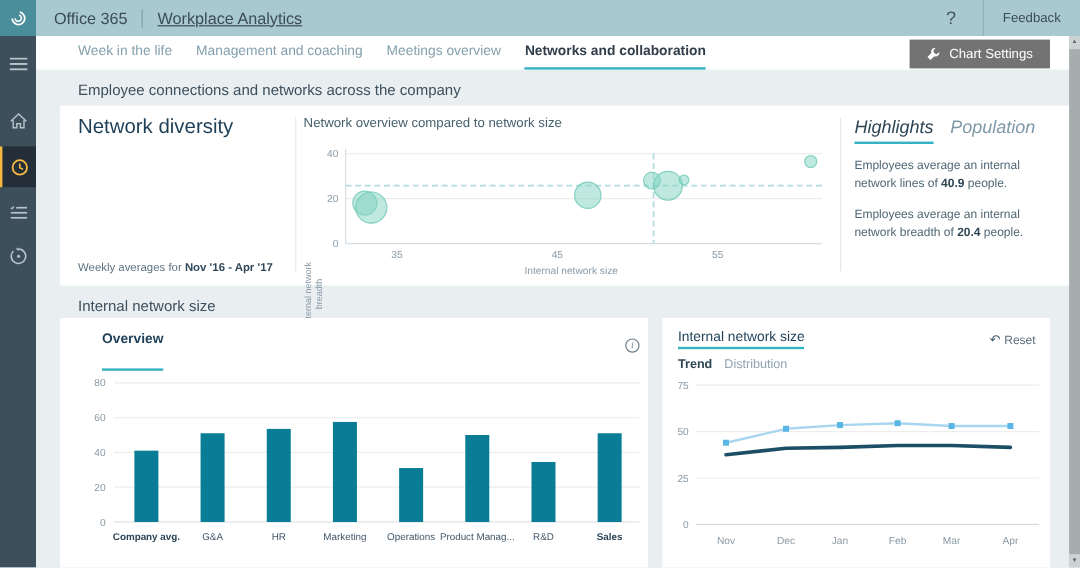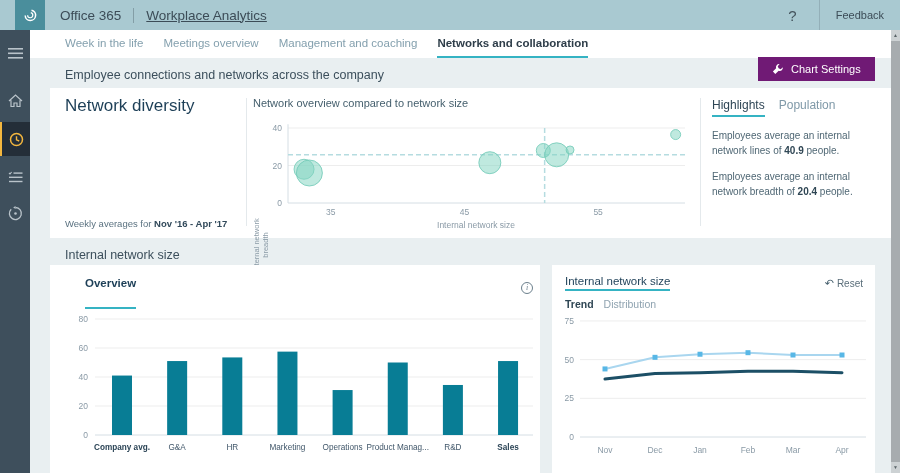--- a/index.html
+++ b/index.html
@@ -1,41 +1,41 @@
 <!DOCTYPE html>
 <html><head>
 <meta charset="utf-8">
 <style>
   * { margin:0; padding:0; box-sizing:border-box; }
   html,body { width:900px; height:473px; overflow:hidden; }
   body { font-family:"Liberation Sans", sans-serif; background:#e9eff1; position:relative; }
 
   
-  .topbar { position:absolute; left:0; top:0; width:900px; height:30px; background:#a9c9d1; display:flex; align-items:center; z-index:5;padding-left:15px; }
+  .topbar { position:absolute; left:0; top:0; width:900px; height:30px; background:#a9c9d1; display:flex; align-items:center; z-index:5; }
   .logo-tile { width:30px; height:30px; background:#4a8e9c; display:flex; align-items:center; justify-content:center; flex:0 0 30px; cursor:pointer; }
   .brand { margin-left:15px; font-size:13.5px; color:#3c4c57; }
   .tb-div { width:1px; height:15px; background:rgba(60,76,87,.35); margin:0 12px; }
   .product { font-size:13.5px; color:#3c4c57;text-decoration:underline; }
   .tb-right { margin-left:auto; display:flex; align-items:center; height:100%; }
   .help-btn { font-size:15px; color:#45545d; padding:0 22px; cursor:pointer; }
   .tb-div2 { width:1px; height:30px; background:rgba(60,76,87,.2); }
   .feedback { font-size:11px; color:#3c4c57; padding:0 16px; cursor:pointer; }
 
   
   .sidebar { position:absolute; left:0; top:30px; width:30px; height:443px; background:#3e4f5c; z-index:5; }
   .sb-item { width:30px; height:30px; display:flex; align-items:center; justify-content:center; cursor:pointer; }
   .sb-menu { margin-top:8px; margin-bottom:18px; }
   .sb-item + .sb-item { margin-top:6px; }
   .sb-active { background:#242e38; height:34px; border-left:2px solid #f4b73f; }
 
   
   .navbar { position:absolute; left:30px; top:30px; width:862px; height:28px; background:#ffffff; display:flex; align-items:stretch; padding-left:35px; z-index:4; }
   .nav-tab { font-size:11.5px; color:#84a0ae; line-height:26px; margin-right:20px; border-bottom:2px solid transparent; cursor:pointer; white-space:nowrap; }
   .nav-tab.active { color:#2e3d49; border-bottom-color:#35b3c3; font-weight:bold; }
-  .chart-settings { position:absolute; left:728px; top:3px; height:24px; background:#701a75; color:#fff; font-size:11px; display:flex; align-items:center; padding:0 14px; cursor:pointer;margin-top:24px; }
+  .chart-settings { position:absolute; left:728px; top:3px; height:24px; background:#737373; color:#fff; font-size:11px; display:flex; align-items:center; padding:0 14px; cursor:pointer; }
   .chart-settings svg { margin-right:7px; }
 
   
   .content { position:absolute; left:30px; top:58px; width:862px; height:415px; }
   .sec-title { position:absolute; font-size:12.5px; color:#3c4f5c; }
   .sec-title-1 { left:35px; top:10px; }
   .sec-title-2 { left:35px; top:190px; }
   .card { position:absolute; background:#fff; }
   .card-top { left:20px; top:30px; width:858px; height:150px; }
   .card-bl { left:20px; top:207px; width:490px; height:266px; }
@@ -48,21 +48,21 @@
   .nd-footer { position:absolute; left:0; top:122px; font-size:9.5px; color:#5b7280; }
   .nd-footer b { color:#31495a; }
   .vdiv { position:absolute; width:1px; background:#e4e9ec; top:10px; height:128px; }
   .vd1 { left:196px; } .vd2 { left:650px; }
   .scatter-title { position:absolute; left:203px; top:9px; font-size:11px; color:#46606e; }
   .scatter-svg { position:absolute; left:200px; top:22px; }
   .scatter-ylabel { position:absolute; left:201px; top:115px; width:78px; transform:rotate(-90deg); transform-origin:0 0; font-size:7.5px; color:#8a9aa6; text-align:center; left:202px; top:196px; }
 
   .hl-col { position:absolute; left:662px; top:10px; width:158px; }
   .hl-tabs { display:flex; gap:14px; }
-  .hl-tab { font-size:12px; color:#7f99a8; padding-bottom:3px; border-bottom:2px solid transparent; cursor:pointer; }
+  .hl-tab { font-size:15px; color:#7f99a8; padding-bottom:3px; border-bottom:2px solid transparent; cursor:pointer;font-style:italic; }
   .hl-tab.active { color:#2e4555; border-bottom-color:#35b3c3; }
   .hl-p { margin-top:11px; font-size:10px; color:#4f6774; line-height:1.5; }
   .hl-p b { color:#2f4654; }
 
   
   .ov-tab { position:absolute; left:35px; top:12px; font-size:11.5px; color:#1d3f57; font-weight:bold; padding-bottom:18px; border-bottom:2px solid #35b3c3; cursor:pointer; }
   .info-icon { position:absolute; left:471px; top:17px; width:12px; height:12px; border:1px solid #6b7f8c; border-radius:50%; color:#6b7f8c; font-size:8px; line-height:10px; text-align:center; font-style:italic; font-family:"Liberation Serif", serif; cursor:pointer; }
   .bar-svg { position:absolute; left:5px; top:45px; }
 
   
@@ -133,22 +133,22 @@
     <svg width="15" height="15" viewBox="0 0 15 15">
       <path d="M3.2 3.2 A6 6 0 1 0 7.5 1.5" stroke="#b9c3ca" stroke-width="1.3" fill="none"></path>
       <path d="M7.5 0 L5.2 1.6 L7.6 3.1 Z" fill="#b9c3ca"></path>
       <circle cx="7.5" cy="7.5" r="1.3" fill="#b9c3ca"></circle>
     </svg>
   </div>
 </nav>
 
 <div class="navbar">
   <span class="nav-tab">Week in the life</span>
+  <span class="nav-tab">Management and coaching</span>
   <span class="nav-tab">Meetings overview</span>
-  <span class="nav-tab">Management and coaching</span>
   <span class="nav-tab active">Networks and collaboration</span>
   <button class="chart-settings" style="border:none;">
     <svg width="12" height="12" viewBox="0 0 12 12">
       <path d="M7.6 1.1 A3.1 3.1 0 0 0 4.1 5.2 L0.9 8.6 L3.3 11 L6.7 7.8 A3.1 3.1 0 0 0 10.8 4.3 L8.7 6.3 L6.6 5.3 L5.7 3.2 Z" fill="#ffffff"></path>
     </svg>
     <span>Chart Settings</span>
   </button>
 </div>
 
 <main class="content">

